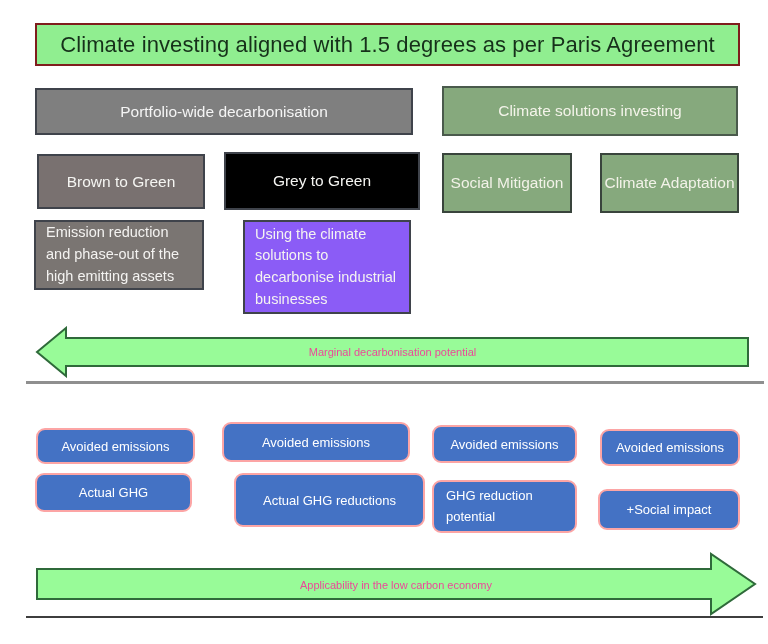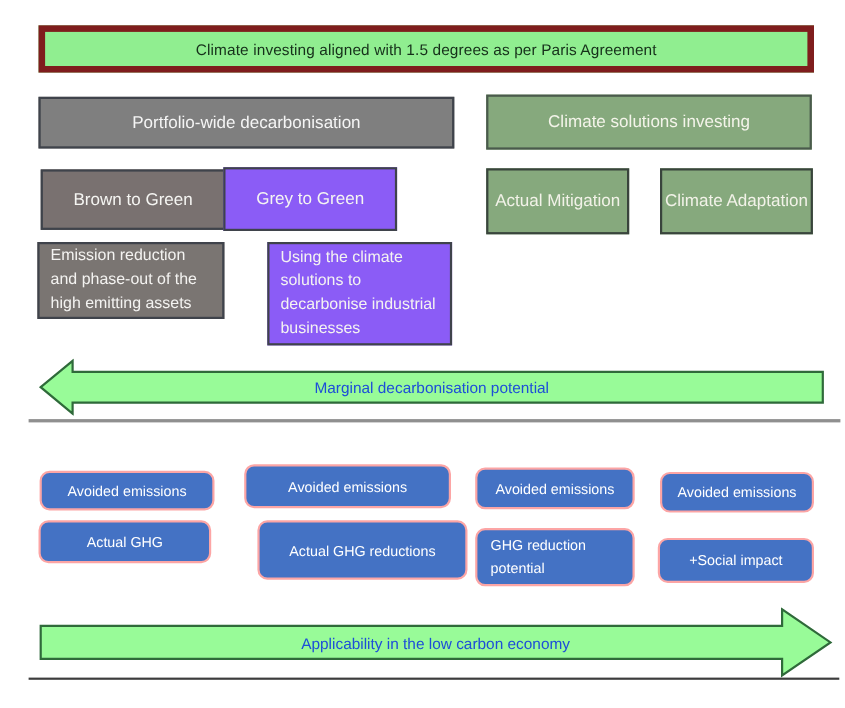--- a/index.html
+++ b/index.html
@@ -9,60 +9,60 @@
   }
   .abs { position:absolute; box-sizing:border-box; }
   .box {
     display:flex; align-items:center; justify-content:center;
     text-align:center; box-sizing:border-box;
   }
 
   
   .banner {
     left:35px; top:23px; width:705px; height:43px;
-    background:#90ee90; border:6px solid #7f1d1d;
-    color:#16301a; font-size:14px; letter-spacing:.1px;
+    background:#90ee90; border:2px solid #7f1d1d;
+    color:#16301a; font-size:22px; letter-spacing:.1px;
   }
 
   
   .hdr-gray {
     left:35px; top:88px; width:378px; height:47px;
     background:#7f7f7f; border:2px solid #3f434b;
     color:#f5f5f5; font-size:15.5px;
   }
   .hdr-green {
     left:442px; top:86px; width:296px; height:50px;
     background:#86a97d; border:2px solid #4a5a4c;
     color:#f4f4ea; font-size:15.5px;
   }
 
   
   .strat { color:#f5f5f2; font-size:15.5px; border:2px solid #3f434b; }
   .strat-brown   { left:37px;  top:154px; width:168px; height:55px; background:#797170; }
-  .strat-grey    { left:203px; top:152px; width:158px; height:58px; background:#8b5cf6; }
+  .strat-grey    { left:224px; top:152px; width:196px; height:58px; background:#000000; }
   .strat-green   { background:#86a97d; border:2px solid #39443c; color:#f2f2e8; line-height:1.5; }
   .strat-mitig   { left:442px; top:153px; width:130px; height:60px; }
   .strat-adapt   { left:600px; top:153px; width:139px; height:60px; }
 
   
   .desc {
     color:#f4f3f1; font-size:14.5px; line-height:1.5;
     text-align:left; justify-content:flex-start;
     padding:8px 10px; border:2px solid #3f434b;
   }
   .desc1 { left:34px;  top:220px; width:170px; height:70px; background:#7a7572; }
   .desc2 { left:217px; top:220px; width:168px; height:94px; background:#8b5cf6;margin-left:26px; }
 
   
   .arrow-wrap { overflow:visible; }
   .arrow-left-wrap  { left:35px; top:326px; width:715px; height:52px; }
   .arrow-right-wrap { left:35px; top:552px; width:722px; height:65px; }
   .arrow-label {
     position:absolute; inset:0; display:flex; align-items:center; justify-content:center;
-    color:#1d4ed8; font-size:14px;
+    color:#ec4899; font-size:11px;
   }
 
   
   .line-top    { left:26px; top:381px; width:738px; height:3px; background:#8f8f8f; }
   .line-bottom { left:26px; top:616px; width:737px; height:2px; background:#3d3d3d; }
 
   
   .metric {
     background:#4472c4; border:2px solid #fca5a5; border-radius:9px;
     color:#ffffff; font-size:13px;
@@ -82,21 +82,21 @@
 
 <div class="canvas">
 
   <div class="abs box banner">Climate investing aligned with 1.5 degrees as per Paris Agreement</div>
 
   <div class="abs box hdr-gray">Portfolio-wide decarbonisation</div>
   <div class="abs box hdr-green">Climate solutions investing</div>
 
   <div class="abs box strat strat-brown">Brown to Green</div>
   <div class="abs box strat strat-grey">Grey to Green</div>
-  <div class="abs box strat-green strat box strat-mitig">Actual Mitigation</div>
+  <div class="abs box strat-green strat box strat-mitig">Social Mitigation</div>
   <div class="abs box strat-green strat box strat-adapt">Climate Adaptation</div>
 
   <div class="abs box desc desc1">Emission reduction and phase-out of the high emitting assets</div>
   <div class="abs box desc desc2">Using the climate solutions to decarbonise industrial businesses</div>
 
   <div class="abs arrow-wrap arrow-left-wrap">
     <svg width="715" height="52" viewBox="0 0 715 52">
       <polygon points="2,26 31,2 31,12 713,12 713,40 31,40 31,50" fill="#98fb98" stroke="#2f6a3a" stroke-width="2"></polygon>
     </svg>
     <div class="arrow-label">Marginal decarbonisation potential</div>

